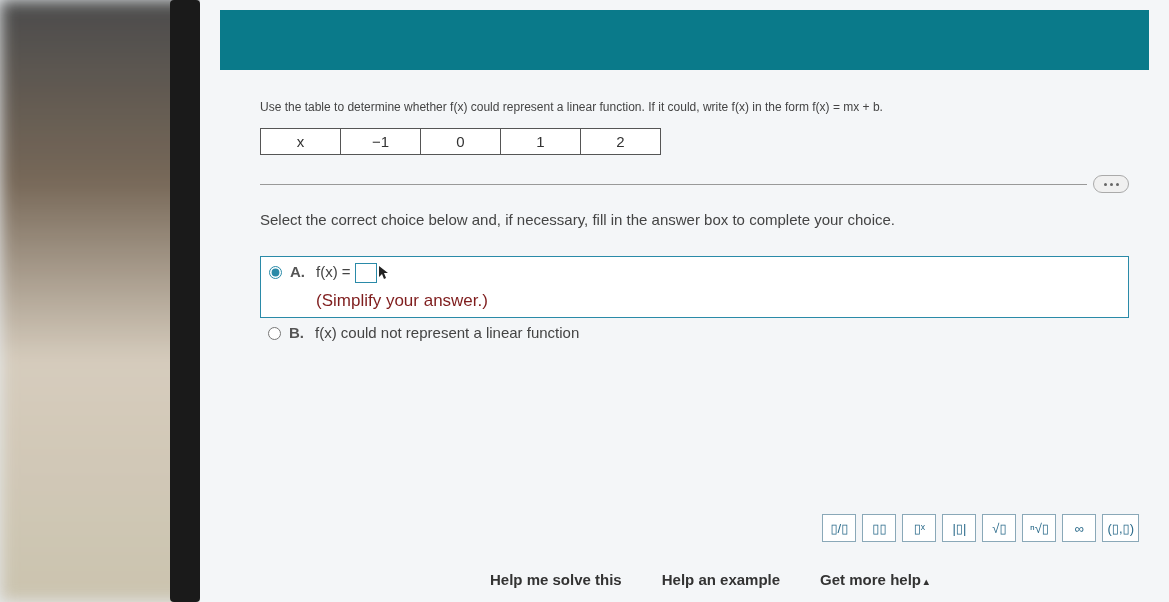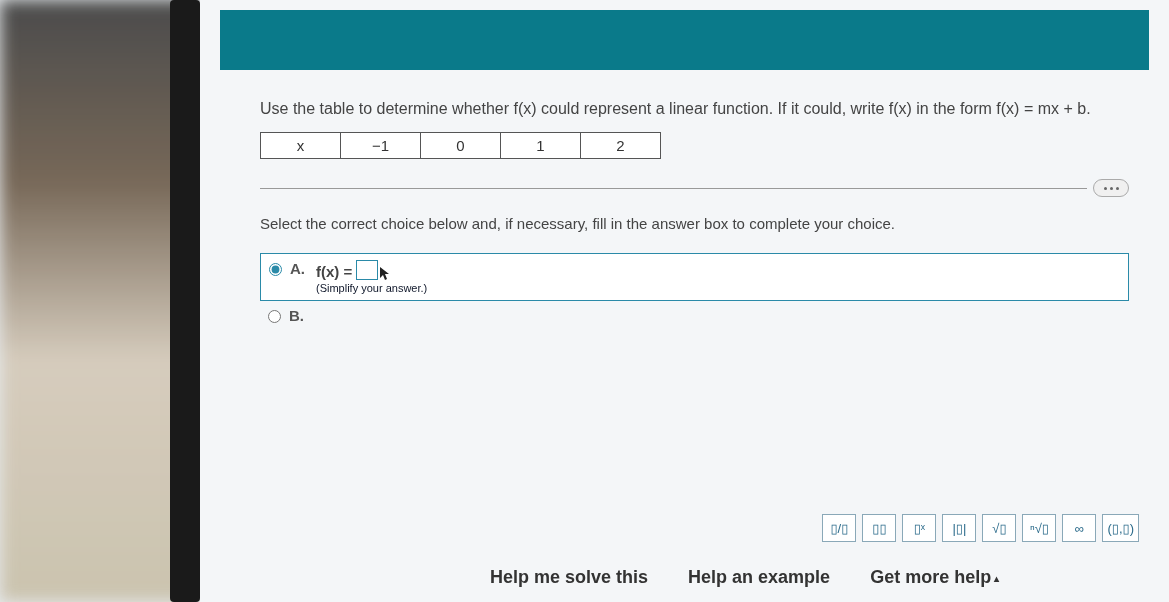--- a/index.html
+++ b/index.html
@@ -36,21 +36,21 @@
   .banner {
     height: 60px;
     background: #0a7a8a;
     margin: 10px 20px 20px 20px;
   }
   .content {
     padding: 10px 40px 0 60px;
     color: #333;
   }
   .prompt {
-    font-size: 16px;
+    font-size: 12px;
     color: #444;
     margin-bottom: 14px;
   }
   table.data-table {
     border-collapse: collapse;
     margin-bottom: 20px;
   }
   table.data-table td, table.data-table th {
     border: 1px solid #555;
     padding: 4px 0;
@@ -87,21 +87,21 @@
     margin-left: 6px;
   }
   .dots-button span {
     width: 3px; height: 3px;
     background: #666;
     border-radius: 50%;
   }
   .instruction {
     font-size: 15px;
     color: #444;
-    margin-bottom: 21px;
+    margin-bottom: 28px;
   }
   .choice-group { }
   .choice {
     display: flex;
     align-items: flex-start;
     gap: 8px;
     padding: 6px 8px;
     font-size: 15px;
     color: #444;
   }
@@ -112,31 +112,31 @@
   .choice input[type=radio] {
     margin-top: 3px;
     accent-color: #2a8aa8;
   }
   .choice .letter {
     font-weight: bold;
     color: #555;
     width: 18px;
   }
   .choice .body { flex: 1; }
-  .fx-line { display: flex; align-items: flex-end; gap: 4px; font-weight: bold; }
+  .fx-line { display: flex; align-items: flex-start; gap: 4px; }
   .answer-box {
     width: 22px; height: 20px;
     border: 1px solid #2a8aa8;
     display: inline-block;
     background: #fff;
   }
   .hint {
-    font-size: 11px;
-    color: #0f172a;
-    margin-top: 2px;
+    font-size: 17px;
+    color: #7f1d1d;
+    margin-top: 8px;
   }
   .math-palette {
     position: absolute;
     right: 30px;
     bottom: 60px;
     display: flex;
     gap: 6px;
   }
   .pal-btn {
     min-width: 34px; height: 28px;
@@ -149,21 +149,21 @@
     justify-content: center;
     cursor: pointer;
     padding: 0 4px;
   }
   .bottom-links {
     position: absolute;
     left: 290px;
     bottom: 14px;
     display: flex;
     gap: 40px;
-    font-size: 18px;
+    font-size: 15px;
     font-weight: bold;
     color: #333;
   }
   .bottom-links .link { cursor: pointer; }
   .bottom-links .caret::after {
     content: " ▴";
     font-size: 10px;
     vertical-align: middle;
   }
   .cursor-icon {
@@ -220,20 +220,21 @@
                 <path d="M1 1 L1 12 L4 9 L6 14 L8 13 L6 8 L10 8 Z" fill="#222"></path>
               </svg>
           </span>
           <div class="hint">(Simplify your answer.)</div>
         </span>
       </label>
 
       <label class="choice">
         <input type="radio" name="ans" style="">
         <span class="letter">B.</span>
+        <span class="body">f(x) could not represent a linear function</span>
       </label>
 
     </div>
   </div>
 
   <div class="math-palette">
     <div class="pal-btn">▯/▯</div>
     <div class="pal-btn">▯▯</div>
     <div class="pal-btn">▯ˣ</div>
     <div class="pal-btn">|▯|</div>

